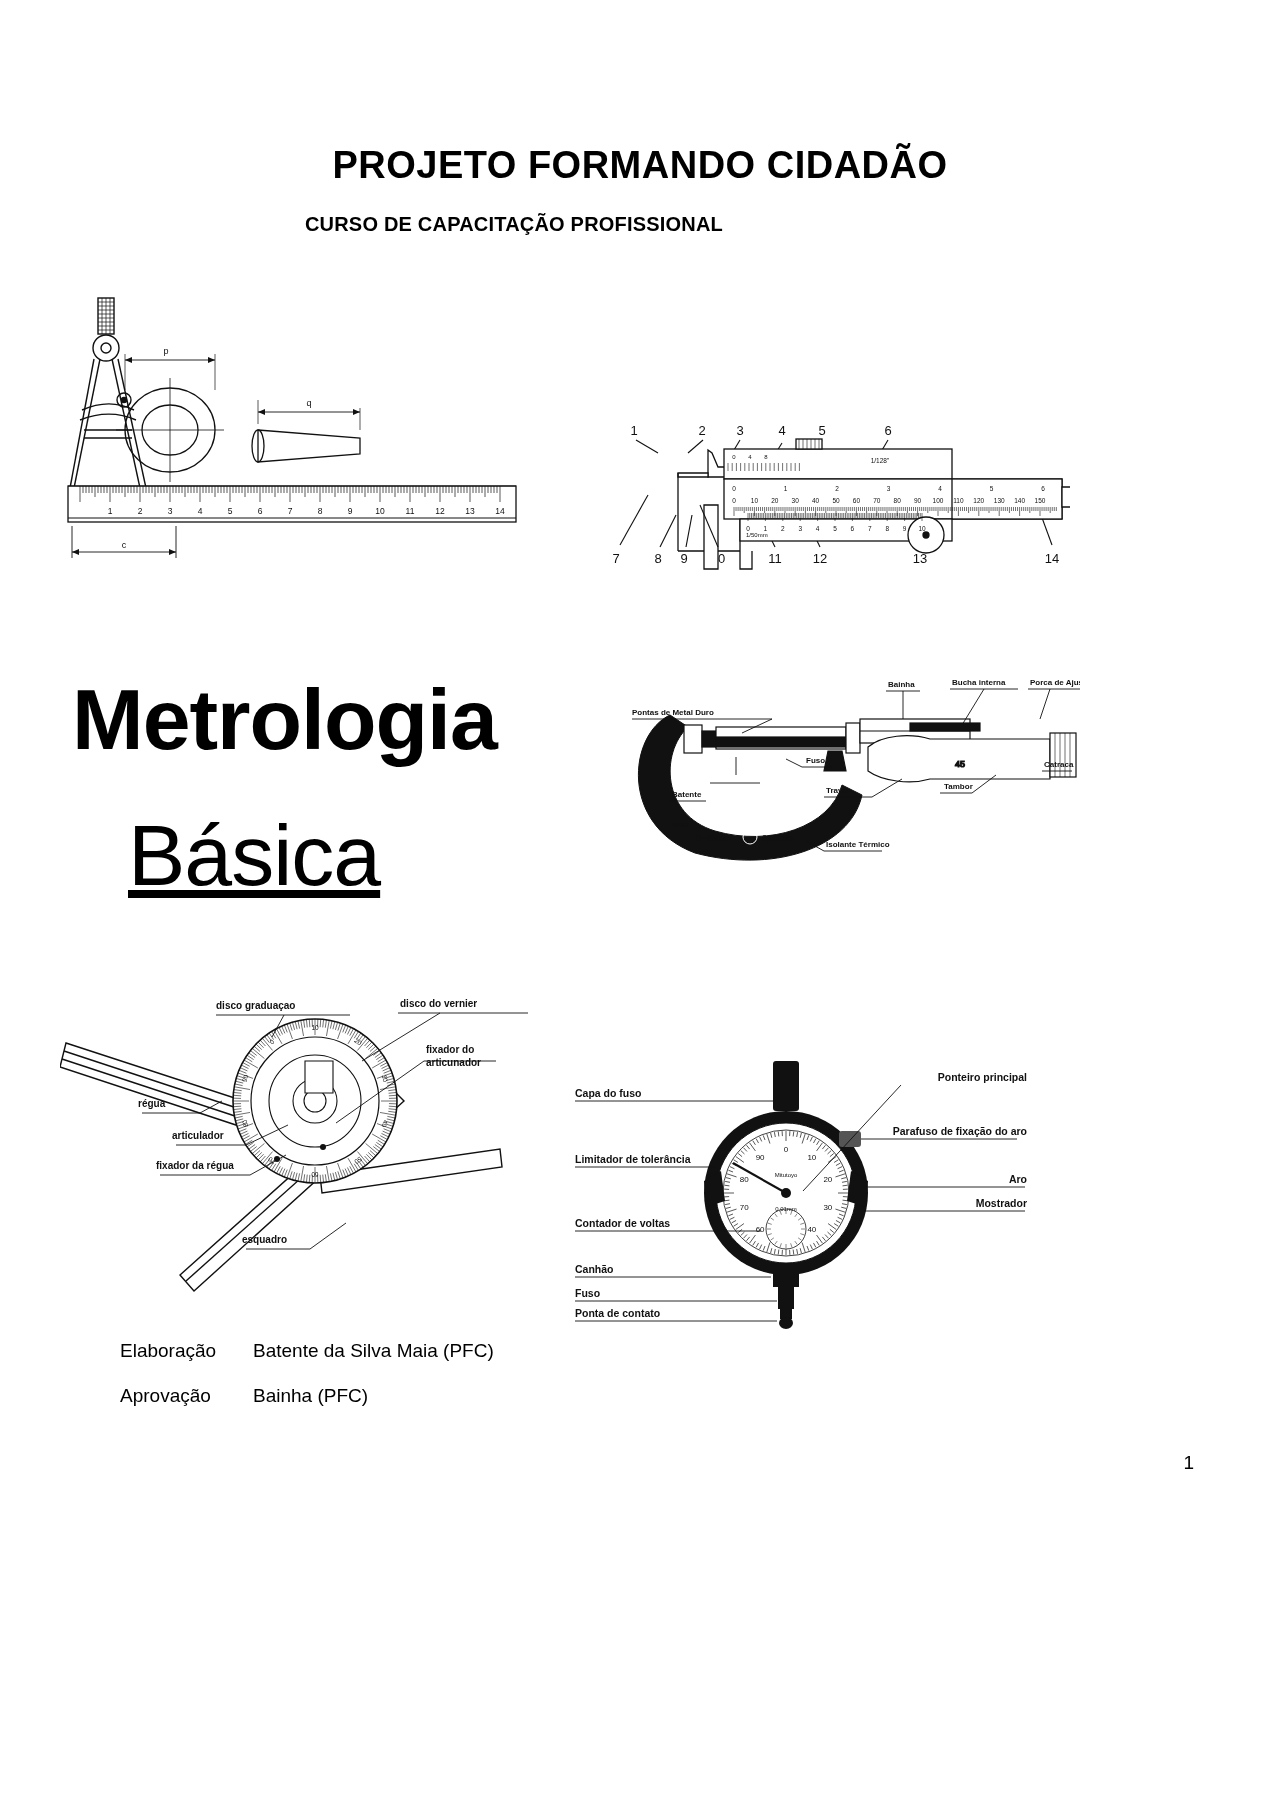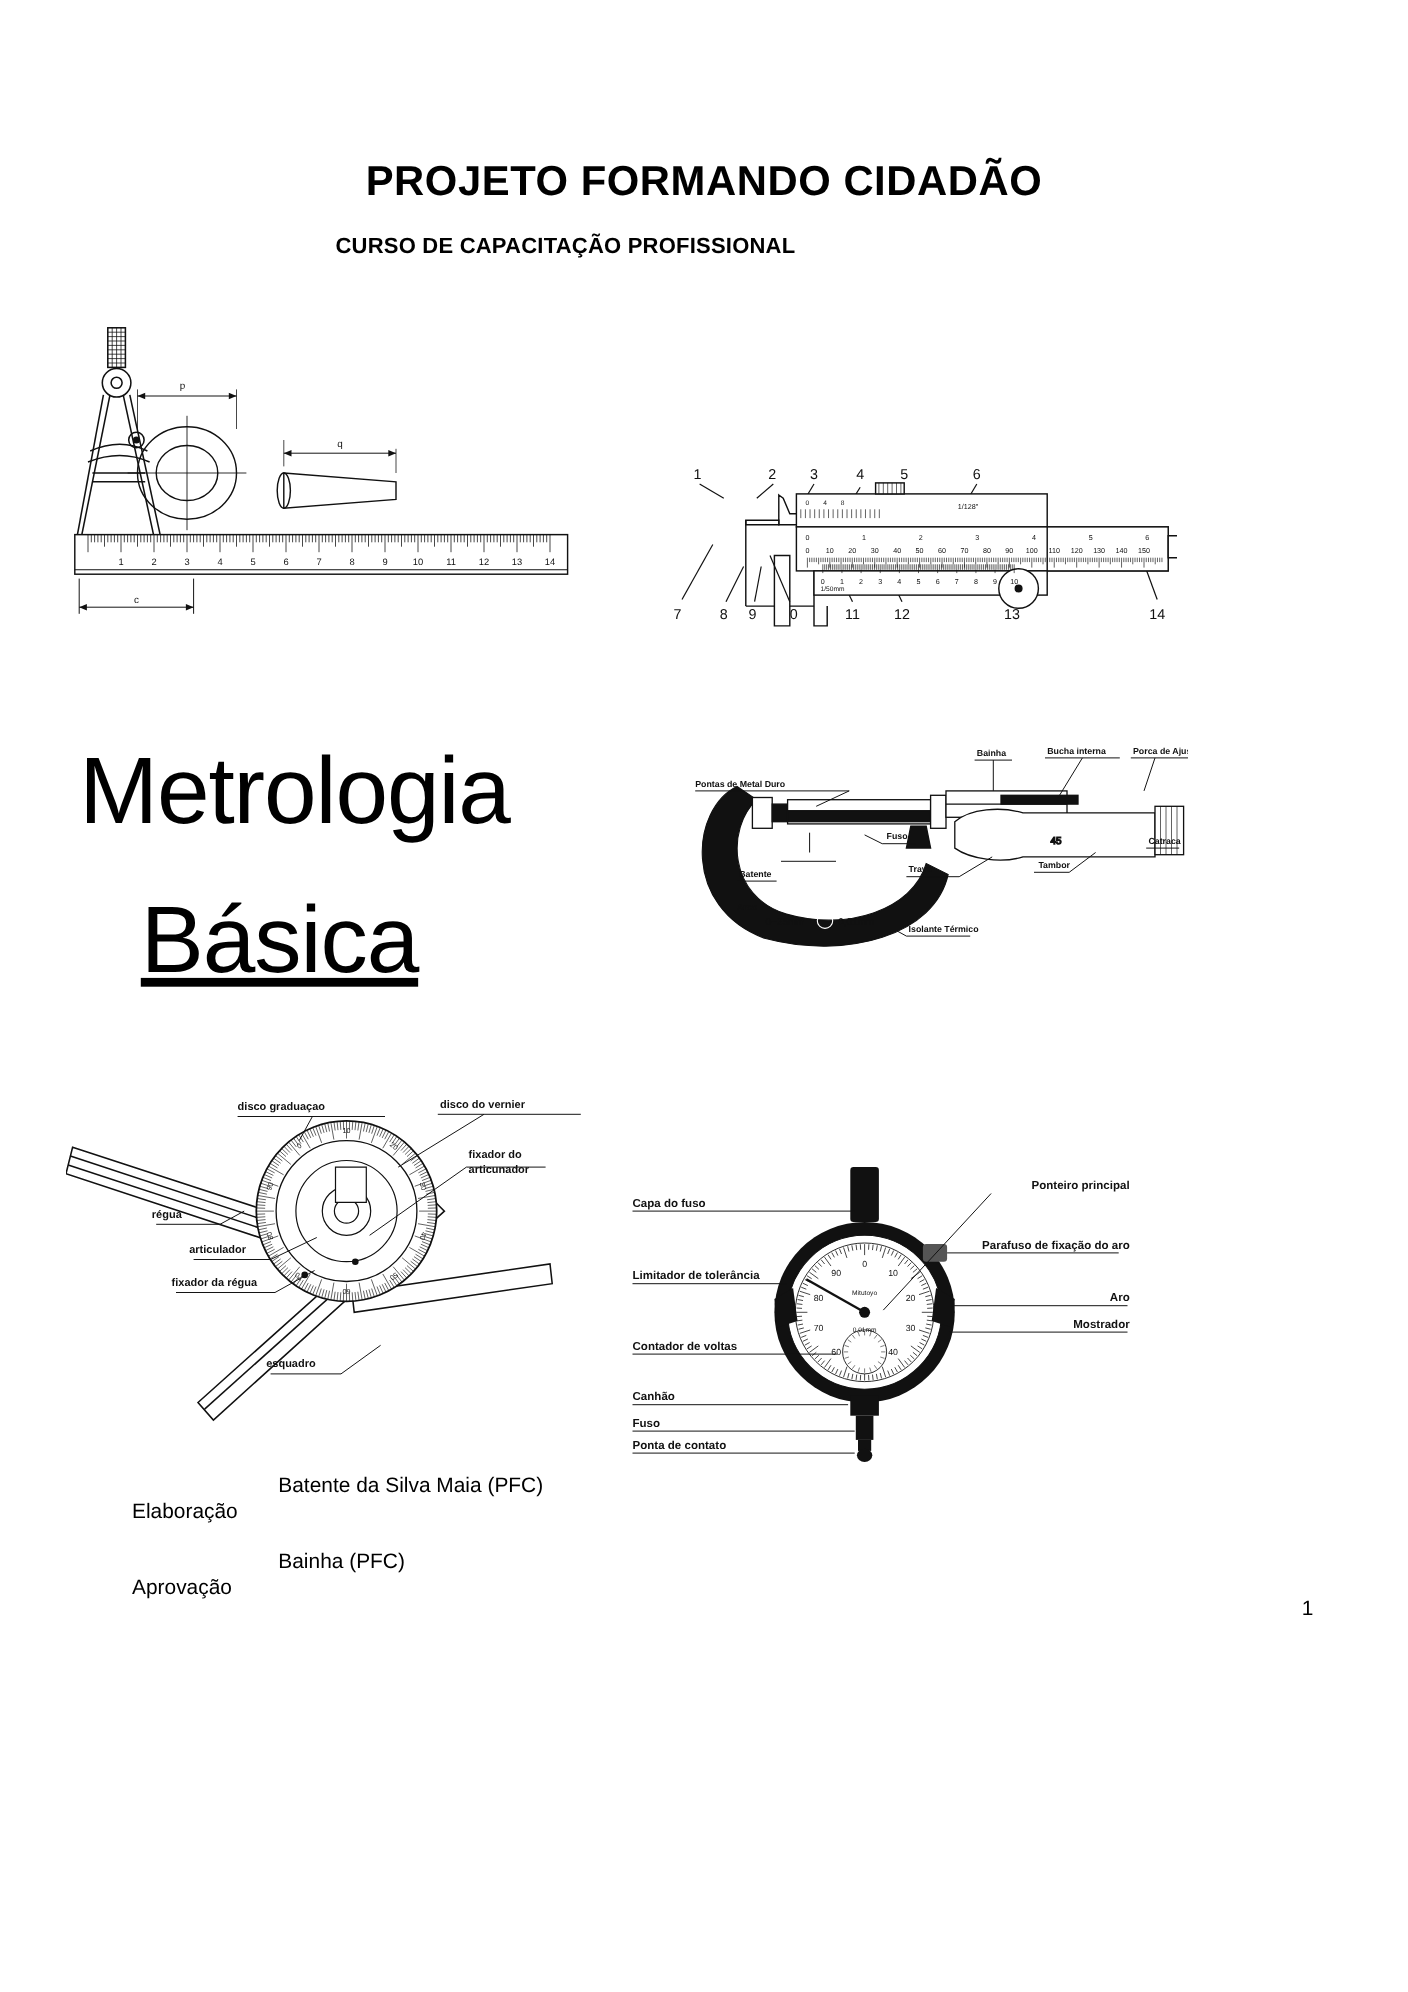--- a/index.html
+++ b/index.html
@@ -44,21 +44,21 @@
     font-weight: bold;
     letter-spacing: 0.2px;
   }
 
   
   .word-metrologia {
     position: absolute;
     left: 72px;
     top: 676px;
     font-size: 86px;
-    font-weight: normal;
+    font-weight: bold;
     letter-spacing: -1px;
     line-height: 1;
   }
   .word-basica {
     position: absolute;
     left: 128px;
     top: 812px;
     font-size: 86px;
     font-weight: normal;
     letter-spacing: -1px;
@@ -71,21 +71,21 @@
     position: absolute;
     left: 120px;
     top: 1341px;
     font-size: 19px;
     line-height: 1;
   }
   .credit-row {
     display: flex;
     margin-bottom: 26px;
   }
-  .credit-label { width: 133px; margin-top: 24px; }
+  .credit-label { width: 133px; }
   .credit-value { }
 
   .page-number {
     position: absolute;
     right: 86px;
     top: 1452px;
     font-size: 19px;
   }
 
   

